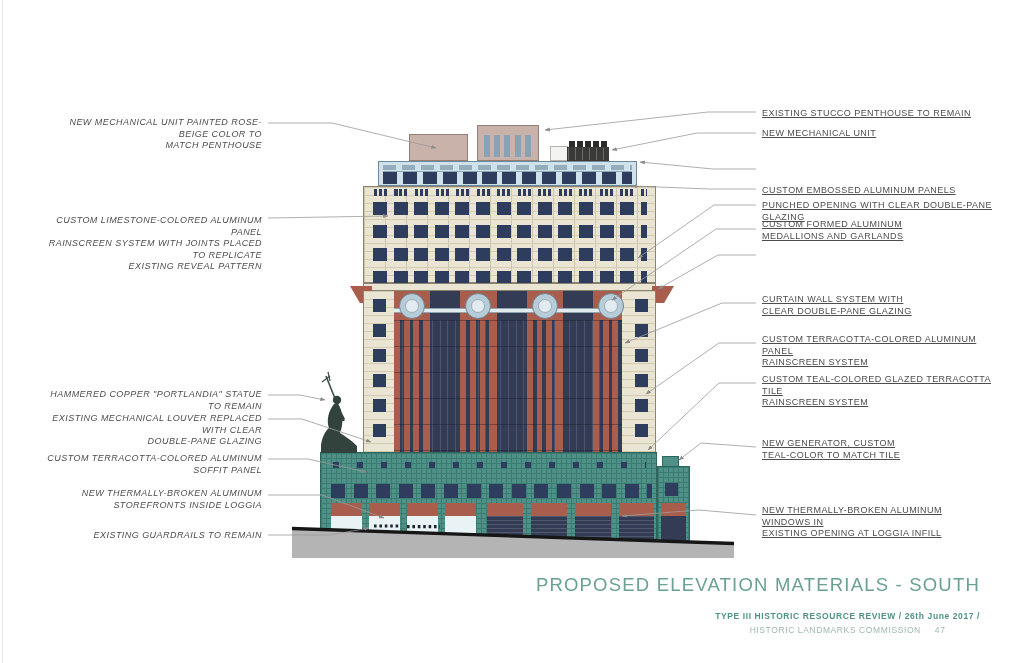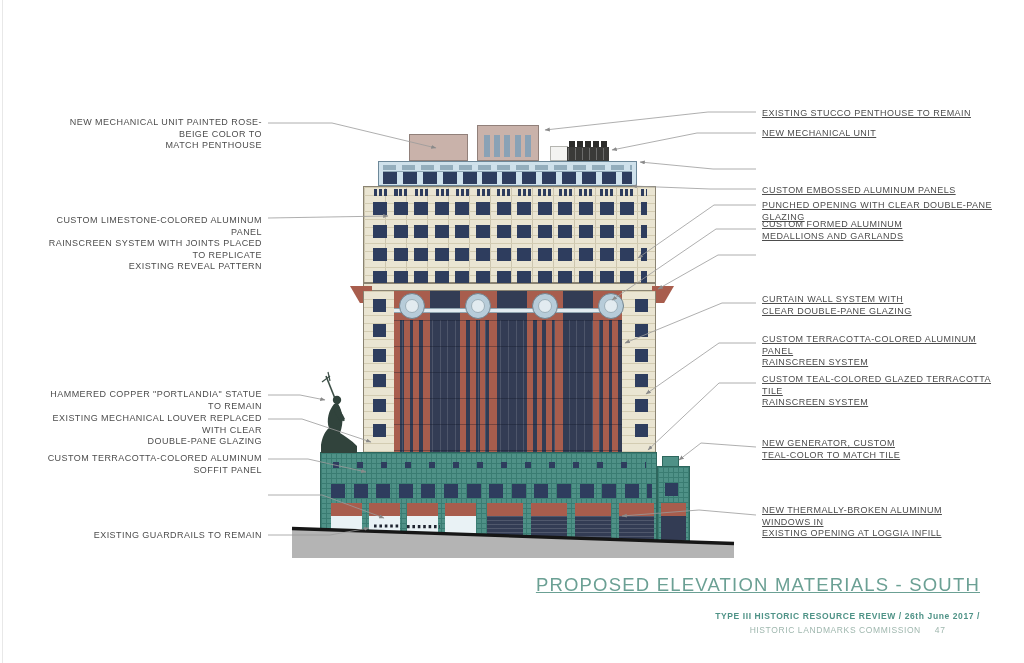--- a/index.html
+++ b/index.html
@@ -4,26 +4,26 @@
 <style>
   * { margin:0; padding:0; box-sizing:border-box; }
   html,body { width:1024px; height:663px; background:#ffffff; overflow:hidden;
               font-family:"Liberation Sans", sans-serif; position:relative; }
   #page { position:absolute; inset:0; background:#fff; }
   .page-edge { position:absolute; left:2px; top:0; width:1px; height:663px; background:#e8e8e8; }
 
   
   .lbl { position:absolute; font-size:9px; letter-spacing:0.45px; line-height:11.5px;
          color:var(--label-gray); white-space:pre-line; z-index:6; }
-  .lbl.left  { width:220px; right:762px; text-align:right; }
+  .lbl.left  { width:220px; right:762px; text-align:right;font-style:italic; }
   .lbl.right { width:230px; left:762px;  text-align:left;text-decoration:underline; }
 
   
   .title { position:absolute; top:574px; right:44px; font-size:18.5px; letter-spacing:1.2px;
-           color:var(--title-teal); z-index:6;text-decoration:underline; }
+           color:var(--title-teal); z-index:6; }
   .footer { position:absolute; right:44px; top:611px; text-align:center; z-index:6; }
   .footer .l1 { font-size:8.5px; font-weight:bold; letter-spacing:0.6px; color:var(--footer-teal); }
   .footer .l2 { font-size:8.5px; letter-spacing:0.6px; color:var(--footer-muted); margin-top:4px; }
   .footer .l2 .pg { margin-left:14px; }
 
   
   #elevation { position:absolute; inset:0; z-index:2; }
   #elevation div { position:absolute; }
 
   .blue-band { left:378px; top:161px; width:259px; height:25px;
@@ -258,20 +258,22 @@
 
   <div class="lbl left" style="top:117px">NEW MECHANICAL UNIT PAINTED ROSE-BEIGE COLOR TO
 MATCH PENTHOUSE</div>
   <div class="lbl left" style="top:215px">CUSTOM LIMESTONE-COLORED ALUMINUM PANEL
 RAINSCREEN SYSTEM WITH JOINTS PLACED TO REPLICATE
 EXISTING REVEAL PATTERN</div>
   <div class="lbl left" style="top:389px">HAMMERED COPPER "PORTLANDIA" STATUE TO REMAIN</div>
   <div class="lbl left" style="top:413px">EXISTING MECHANICAL LOUVER REPLACED WITH CLEAR
 DOUBLE-PANE GLAZING</div>
   <div class="lbl left" style="top:453px">CUSTOM TERRACOTTA-COLORED ALUMINUM SOFFIT PANEL</div>
+  <div class="lbl left" style="top:488px">NEW THERMALLY-BROKEN ALUMINUM
+STOREFRONTS INSIDE LOGGIA</div>
   <div class="lbl left" style="top:530px">EXISTING GUARDRAILS TO REMAIN</div>
 
   <div class="lbl right" style="top:108px">EXISTING STUCCO PENTHOUSE TO REMAIN</div>
   <div class="lbl right" style="top:128px">NEW MECHANICAL UNIT</div>
   <div class="lbl right" style="top:185px">CUSTOM EMBOSSED ALUMINUM PANELS</div>
   <div class="lbl right" style="top:200px">PUNCHED OPENING WITH CLEAR DOUBLE-PANE GLAZING</div>
   <div class="lbl right" style="top:219px">CUSTOM FORMED ALUMINUM
 MEDALLIONS AND GARLANDS</div>
   <div class="lbl right" style="top:294px">CURTAIN WALL SYSTEM WITH
 CLEAR DOUBLE-PANE GLAZING</div>

